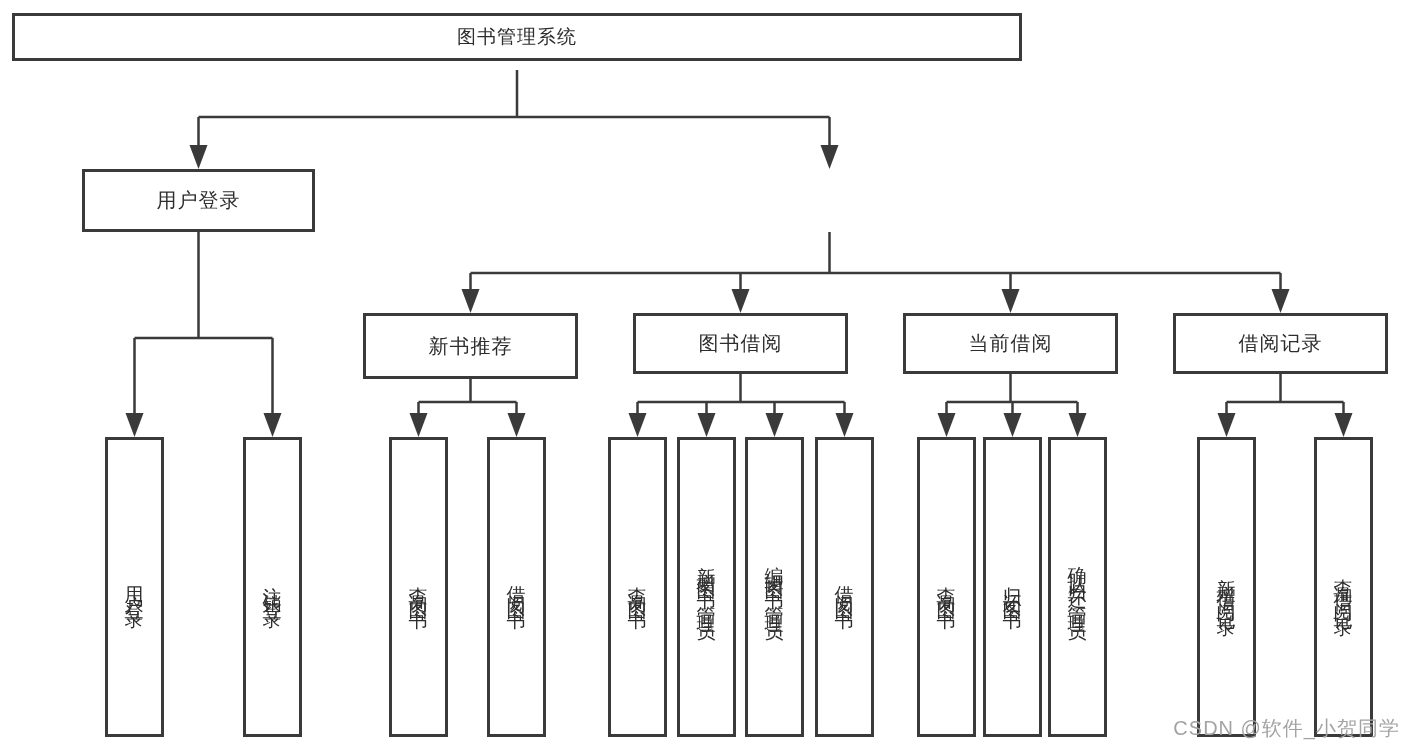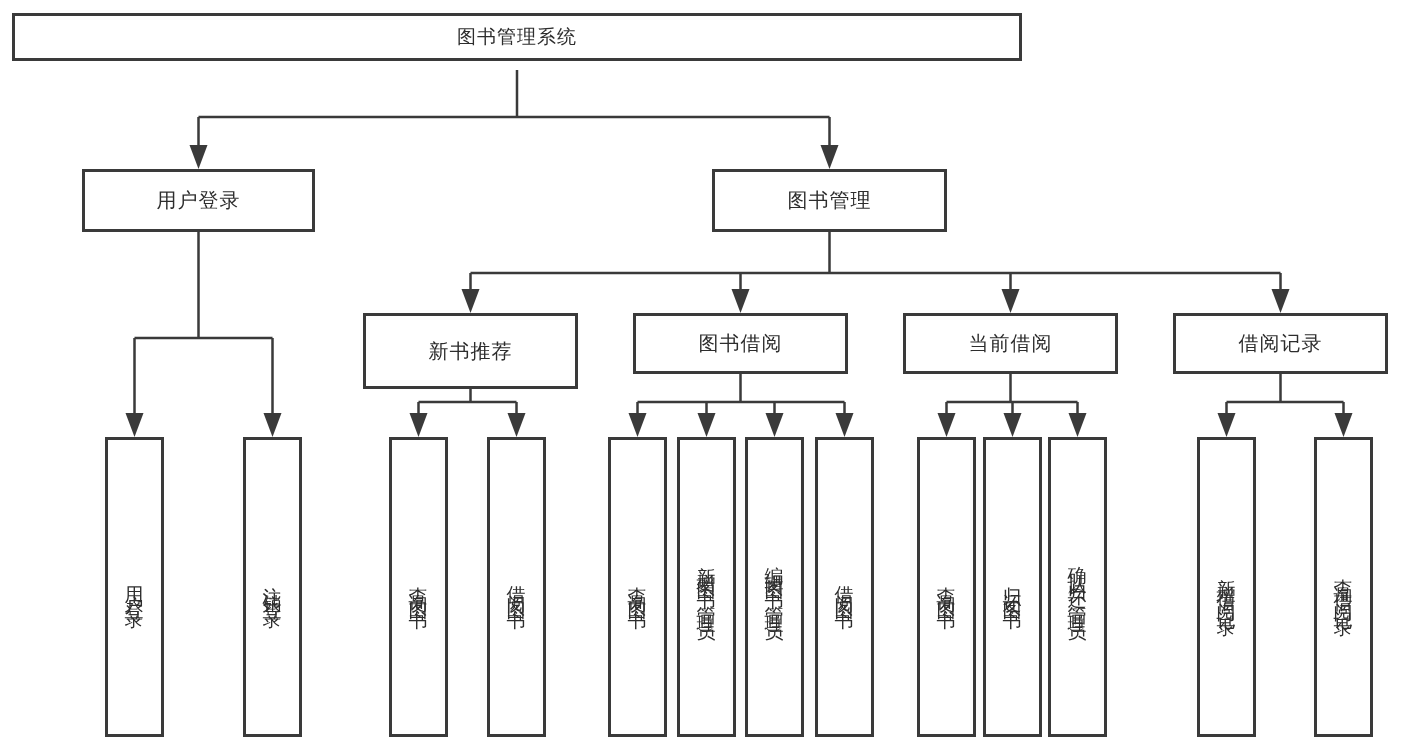--- a/index.html
+++ b/index.html
@@ -112,23 +112,22 @@
     <path class="arrowhead" d="M1077.5 437 l -9 -24 h 18 Z"></path>
 
     <path class="edge" d="M1280.5 374 V402 M1226.5 402 H1343.5 M1226.5 402 V415 M1343.5 402 V415"></path>
     <path class="arrowhead" d="M1226.5 437 l -9 -24 h 18 Z"></path>
     <path class="arrowhead" d="M1343.5 437 l -9 -24 h 18 Z"></path>
   </svg>
 
   <div class="node hbox root" style="left:12px;top:13px;width:1010px;height:48px;">图书管理系统</div>
 
   <div class="node hbox" style="left:82px;top:169px;width:233px;height:63px;">用户登录</div>
-  <div class="node hbox" style="left:712px;top:169px;width:235px;height:63px;">图书管理</div>
 
-  <div class="node hbox" style="left:363px;top:313px;width:215px;height:76px;">新书推荐</div>
+  <div class="node hbox" style="left:363px;top:313px;width:215px;height:66px;">新书推荐</div>
   <div class="node hbox" style="left:633px;top:313px;width:215px;height:61px;text-align:right;">图书借阅</div>
   <div class="node hbox" style="left:903px;top:313px;width:215px;height:61px;font-family:Liberation Mono, monospace;">当前借阅</div>
   <div class="node hbox" style="left:1173px;top:313px;width:215px;height:61px;">借阅记录</div>
 
   <div class="node leaf" style="left:105px;">用户登录</div>
   <div class="node leaf" style="left:243px;">注销登录</div>
 
   <div class="node leaf" style="left:389px;">查询图书</div>
   <div class="node leaf" style="left:487px;">借阅图书</div>
 
@@ -137,13 +136,14 @@
   <div class="node leaf" style="left:745px;">编辑图书（管理员）</div>
   <div class="node leaf" style="left:815px;">借阅图书</div>
 
   <div class="node leaf" style="left:917px;">查询图书</div>
   <div class="node leaf" style="left:983px;">归还图书</div>
   <div class="node leaf" style="left:1048px;">确认归还（管理员）</div>
 
   <div class="node leaf" style="left:1197px;">新增借阅记录</div>
   <div class="node leaf" style="left:1314px;">查询借阅记录</div>
 
+  <div class="watermark">CSDN @软件_小贺同学</div>
 </div>
 
 </body></html>

